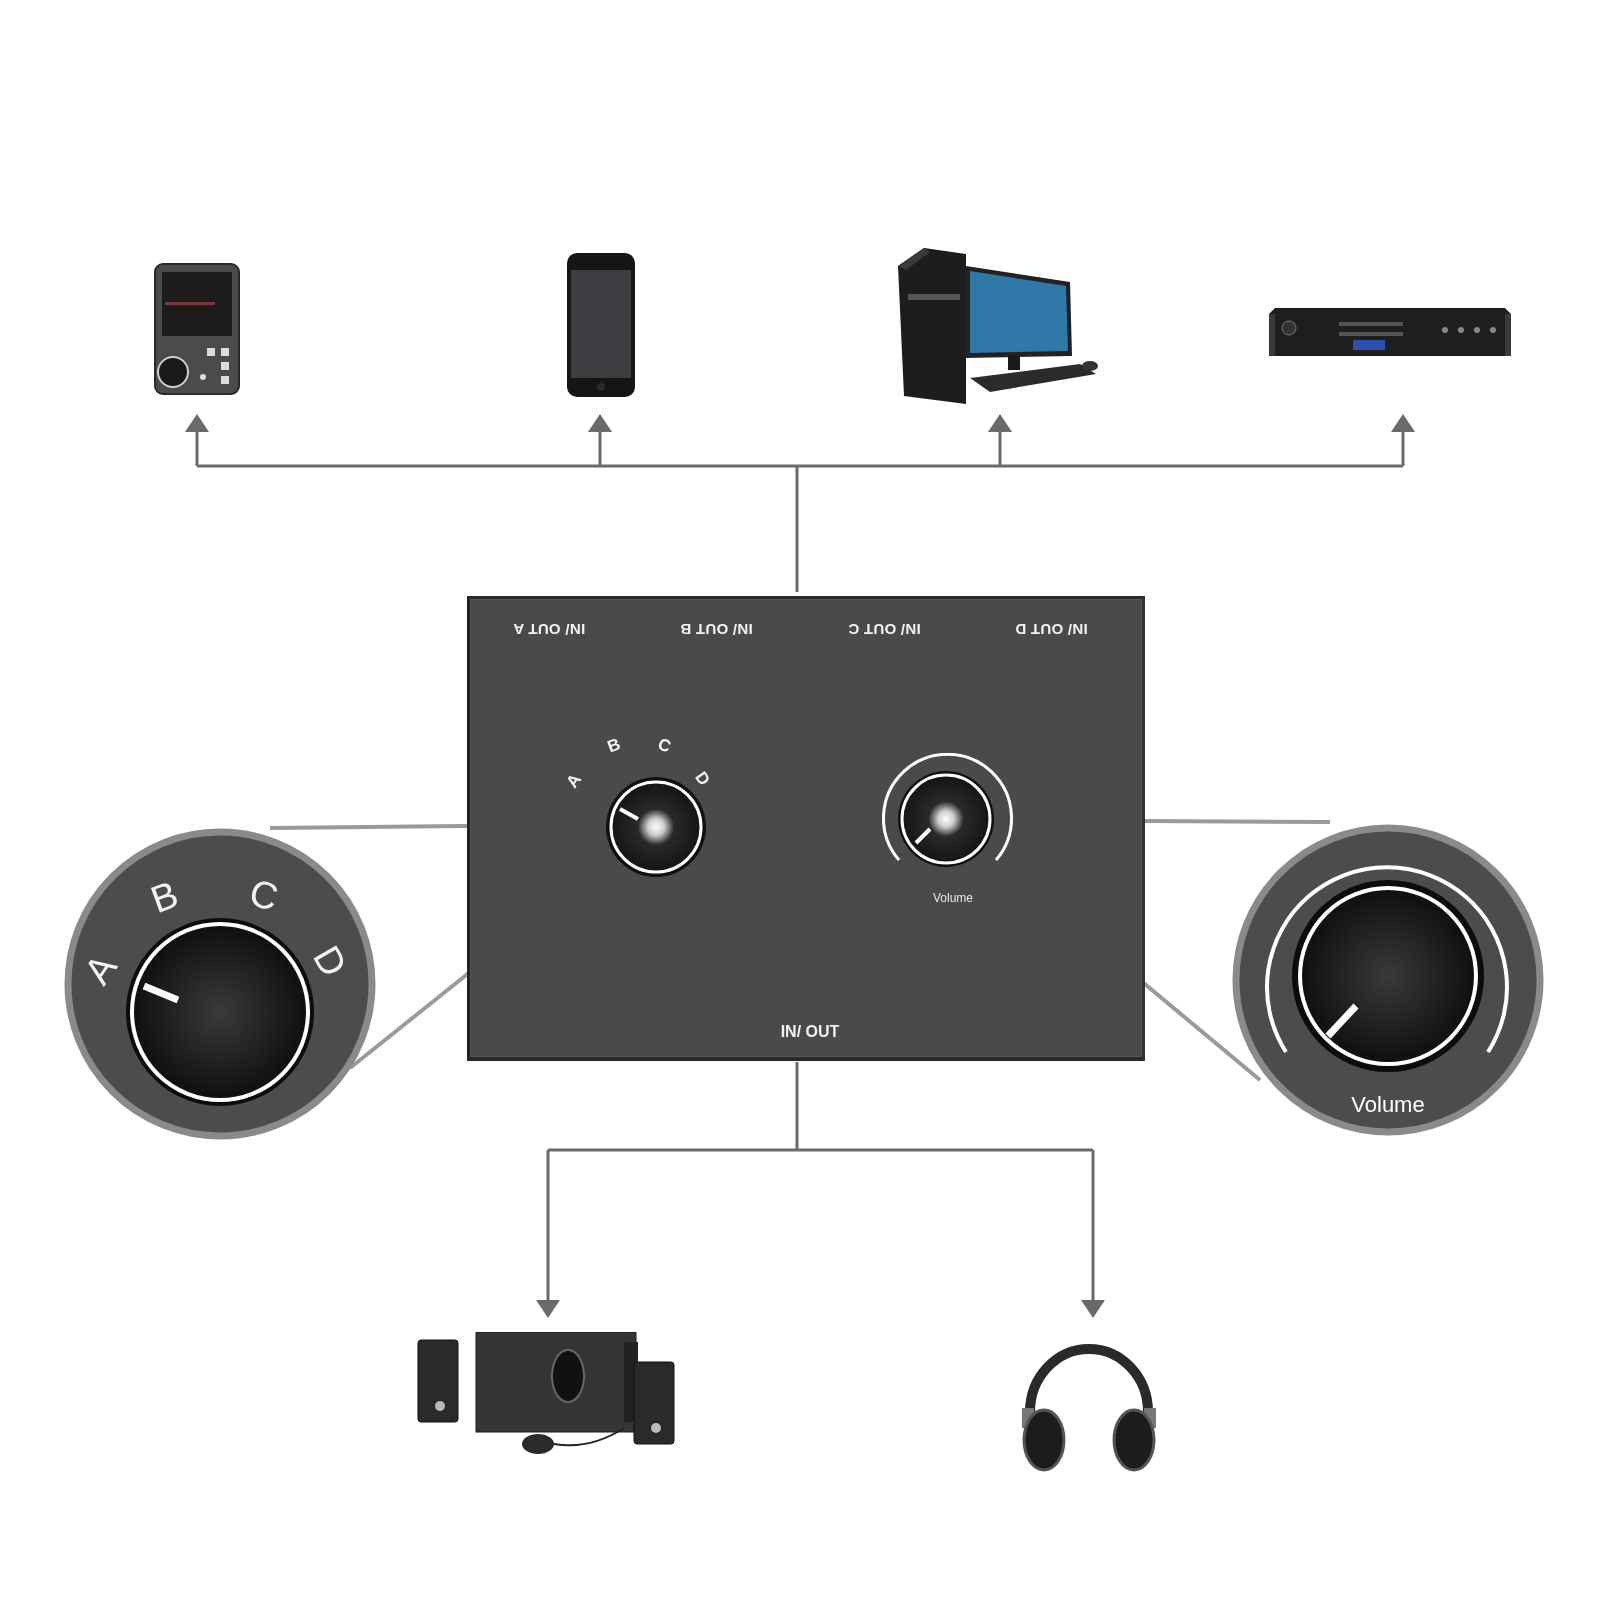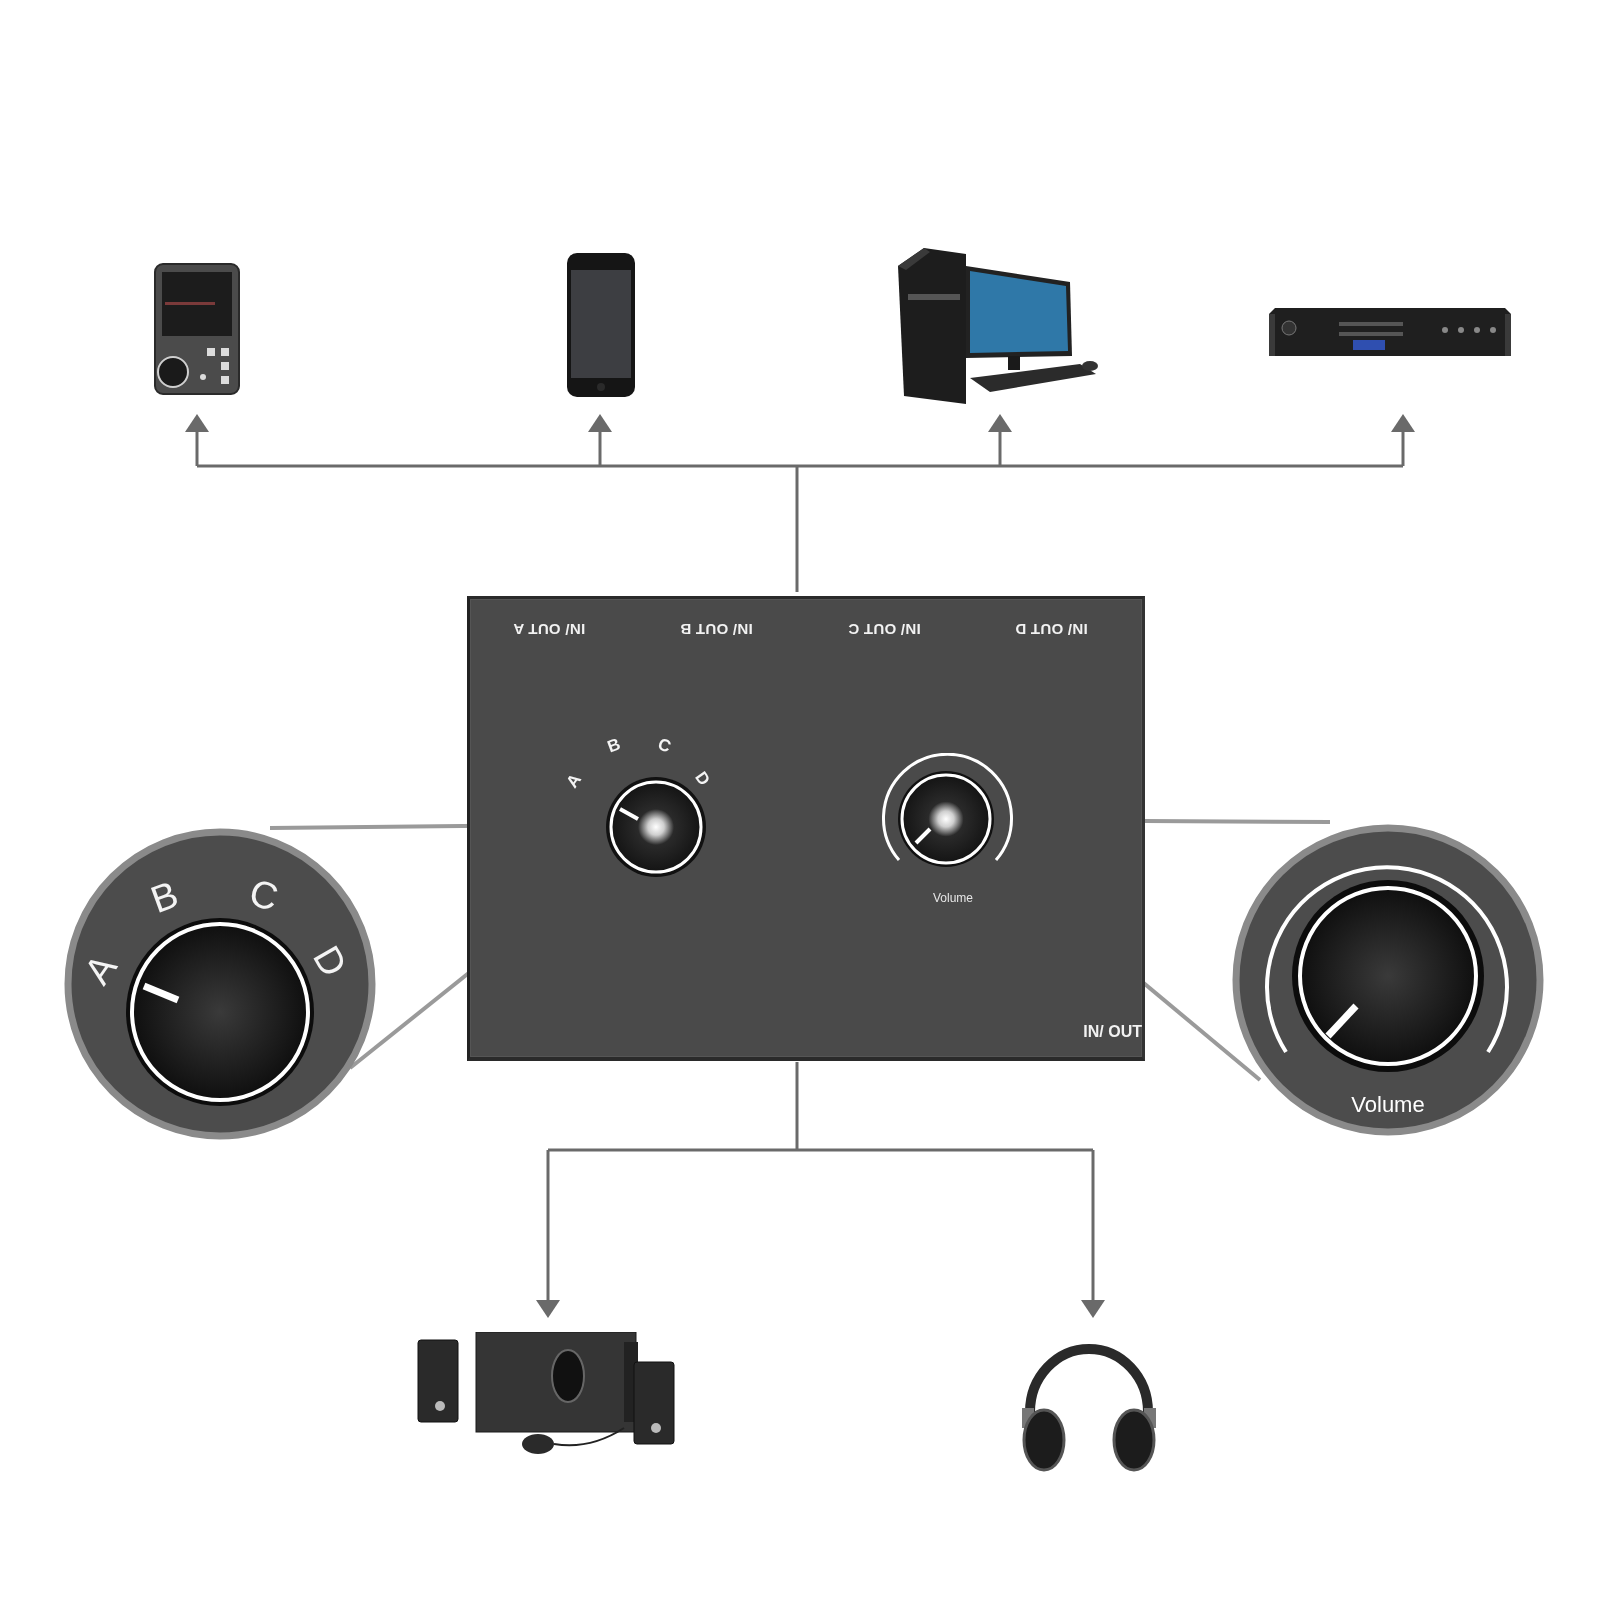--- a/index.html
+++ b/index.html
@@ -11,21 +11,21 @@
       background: #4a4a4a;
       border-left: 3px solid #222; border-top: 3px solid #2a2a2a;
       border-right: 3px solid #333; border-bottom: 4px solid #2a2a2a;
       box-shadow: inset 0 0 0 1px #555;
     }
     .port-label {
       position: absolute; top: 22px; color: #f2f2f2; font-size: 15px; font-weight: bold;
       transform: rotate(180deg); white-space: nowrap; letter-spacing: 0.3px;
     }
     .bottom-label {
-      position: absolute; left: 8px; right: 0; bottom: 16px; text-align: right; color: #f2f2f2;
+      position: absolute; left: 8px; right: 0; bottom: 16px; text-align: center; color: #f2f2f2;
       font-size: 16px; font-weight: bold;
     }
     .vol-small-label {
       position: absolute; color: #e6e6e6; font-size: 12px;
     }
     .knob-letter { position: absolute; color: #f4f4f4; font-weight: bold; }
     .device { position: absolute; }
   </style>
 </head>
 <body>

